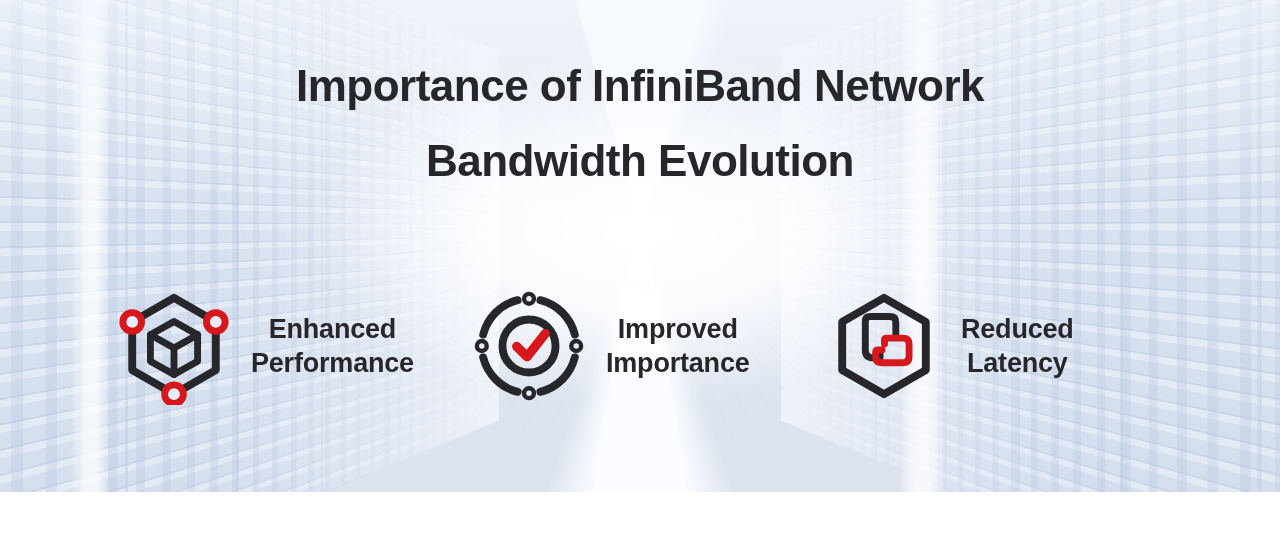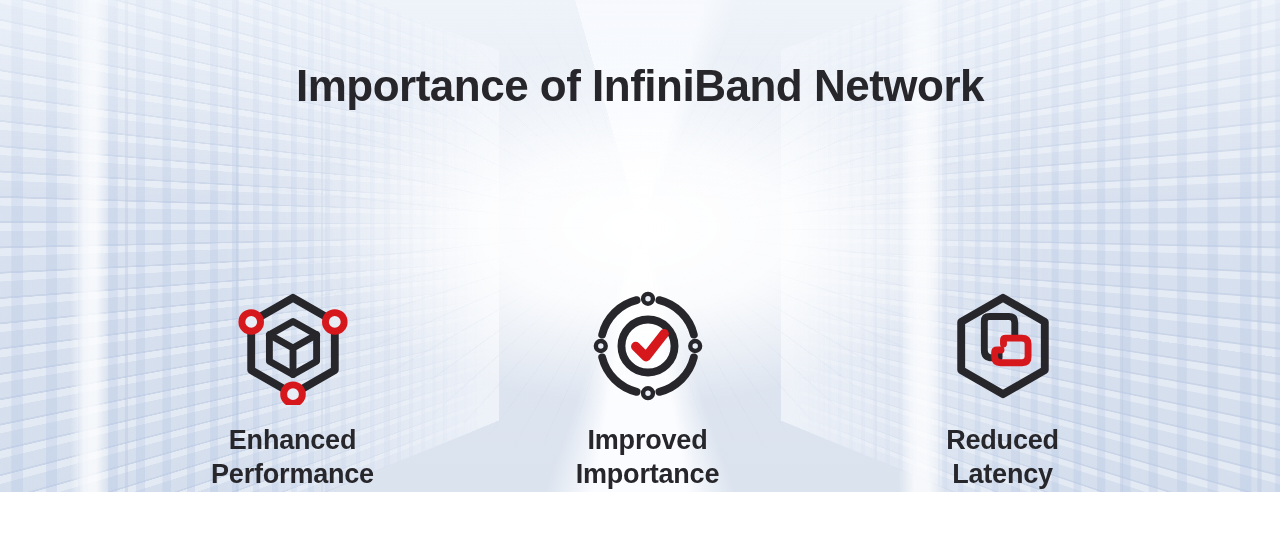--- a/index.html
+++ b/index.html
@@ -56,21 +56,21 @@
   .pillar-right{left:898px;width:48px;}
   .wash-top{position:absolute;inset:0;background:linear-gradient(180deg,rgba(243,247,252,.55),rgba(243,247,252,0) 42%);}
   
   .title{
     position:absolute;top:48px;left:0;width:100%;text-align:center;z-index:5;
     color:var(--ink);font-size:44px;font-weight:700;line-height:75px;letter-spacing:-.5px;
   }
   .features{
     position:absolute;top:287px;left:115px;right:100px;display:flex;z-index:5;
   }
-  .feature{flex:1;display:flex;flex-direction:column;align-items:center;gap:18px;}
+  .feature{flex:1;display:flex;align-items:center;gap:18px;}
   .feature svg{width:118px;height:118px;display:block;}
   .feature-label{
     white-space:pre-line;text-align:center;color:var(--ink);
     font-size:27px;line-height:34px;font-weight:700;letter-spacing:-.2px;
   }
   
   .s-ink{stroke:var(--ink);fill:none;}
   .s-red{stroke:var(--accent-red);fill:none;}
   .ring-red{stroke:var(--accent-red);fill:var(--hole);}
   .ring-ink{stroke:var(--ink);fill:var(--hole);}
@@ -87,20 +87,21 @@
   <div class="rays"></div>
   <div class="ceiling-wedge"></div>
   <div class="floor-wedge"></div>
   <div class="pillar pillar-left"></div>
   <div class="pillar pillar-right"></div>
   <div class="glow"></div>
   <div class="wash-top"></div>
 
   <div class="title">
     <div>Importance of InfiniBand Network</div>
+    <div>Bandwidth Evolution</div>
   </div>
 
   <div class="features">
 
     <div class="feature">
       <svg viewBox="0 0 120 120">
         <polygon class="s-ink" stroke-width="8" stroke-linejoin="round" points="60,11 102.5,35.5 102.5,84.5 60,109 17.5,84.5 17.5,35.5"></polygon>
         <path class="s-ink" stroke-width="7" stroke-linejoin="round" d="M60 35 L84 48.5 L84 75.5 L60 89 L36 75.5 L36 48.5 Z"></path>
         <path class="s-ink" stroke-width="7" stroke-linecap="round" stroke-linejoin="round" d="M36 48.5 L60 62 L84 48.5 M60 62 L60 89"></path>
         <circle class="ring-red" stroke-width="7" cx="17.5" cy="35.5" r="9.5"></circle>

